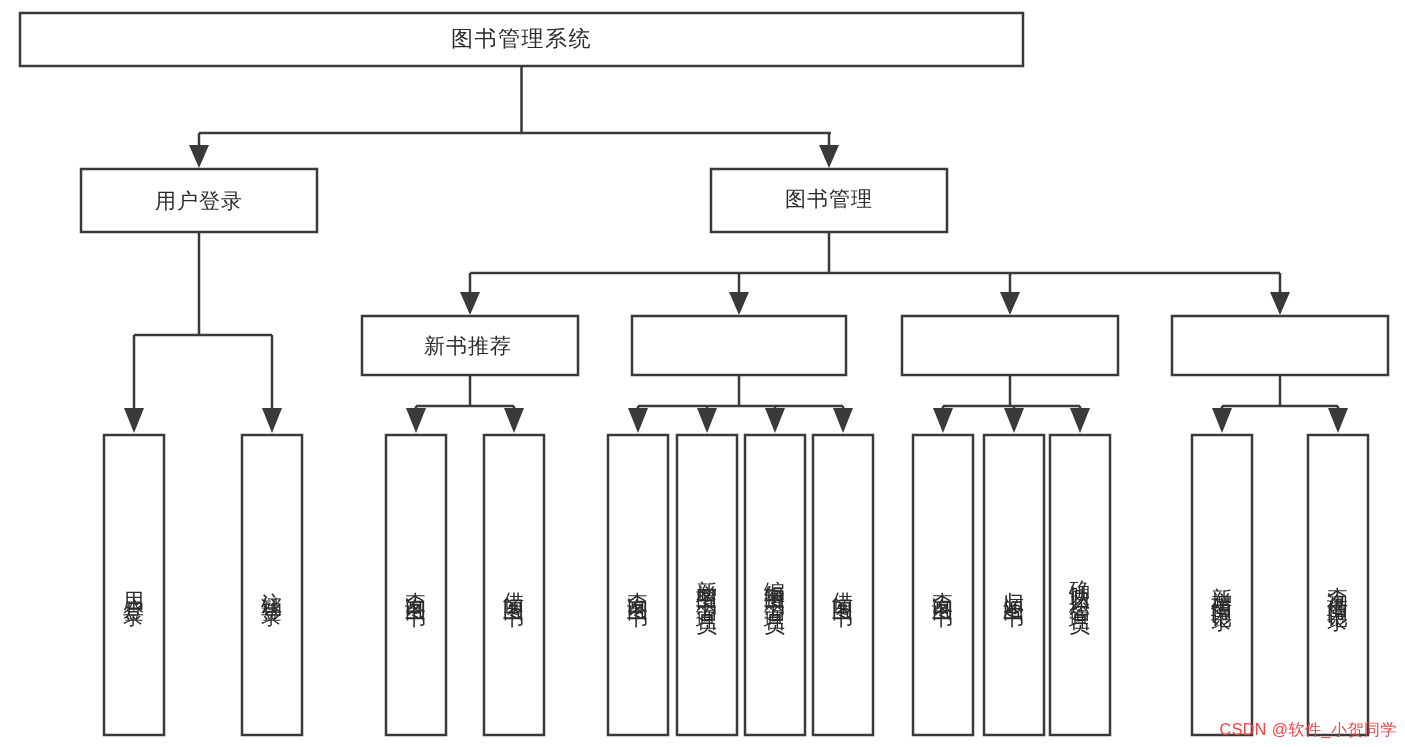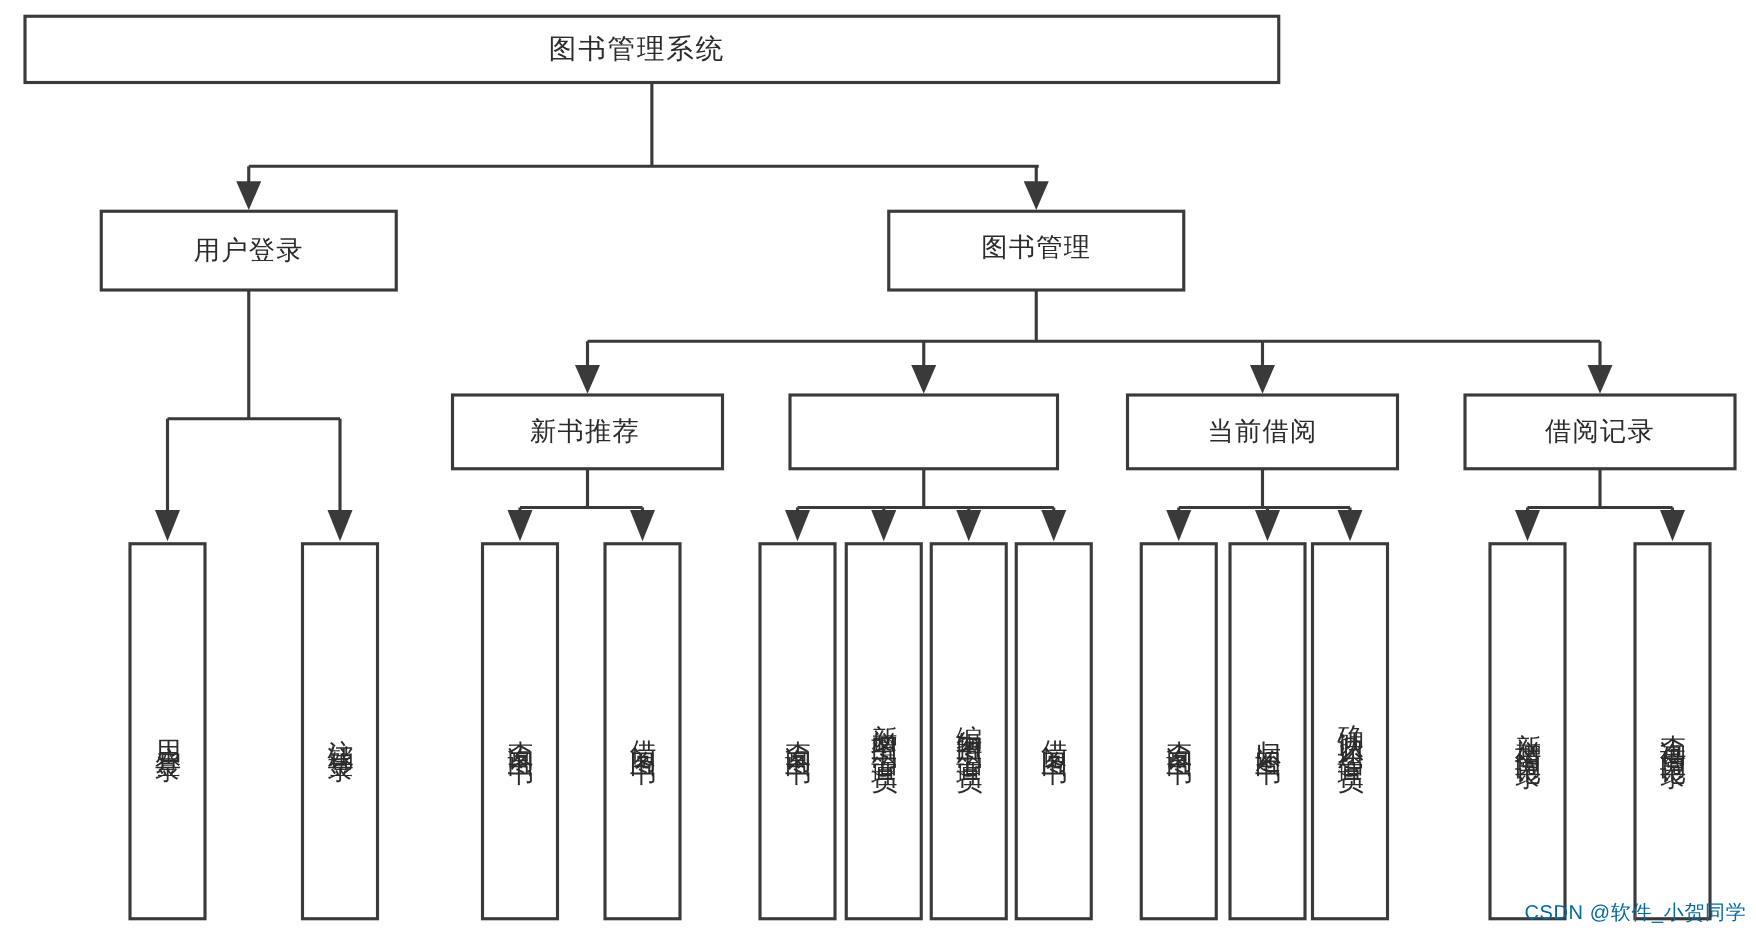--- a/index.html
+++ b/index.html
@@ -66,21 +66,21 @@
   }
   .node-label.root {
     font-size: 22px;
     letter-spacing: 1.5px;
   }
   .watermark {
     position: absolute;
     right: 8px;
     bottom: 6px;
     font-size: 16px;
-    color: #0369a1;
+    color: #ef4444;
     font-family: "Liberation Sans", "DejaVu Sans", sans-serif;
     letter-spacing: 0.5px;
     white-space: nowrap;
   }
 </style>
 </head>
 <body>
 
 <div id="diagram-root">
 
@@ -142,28 +142,26 @@
       <rect class="node-box" x="745" y="435" width="60" height="300"></rect>
       <rect class="node-box" x="813" y="435" width="60" height="300"></rect>
       <rect class="node-box" x="913" y="435" width="60" height="300"></rect>
       <rect class="node-box" x="984" y="435" width="60" height="300"></rect>
       <rect class="node-box" x="1050" y="435" width="60" height="300"></rect>
       <rect class="node-box" x="1192" y="435" width="60" height="300"></rect>
       <rect class="node-box" x="1308" y="435" width="60" height="300"></rect>
     </g>
   </svg>
 
-  <div class="node-label horizontal root" style="left:8px; top:13px; width:1003px; height:53px;">图书管理系统</div>
+  <div class="node-label horizontal root" style="left:20px; top:13px; width:1003px; height:53px;">图书管理系统</div>
 
   <div class="node-label horizontal" style="left:81px; top:169px; width:236px; height:63px;">用户登录</div>
   <div class="node-label horizontal" style="left:711px; top:169px; width:236px; height:59px;">图书管理</div>
 
   <div class="node-label horizontal" style="left:362px; top:316px; width:212px; height:59px;">新书推荐</div>
-  <div class="node-label horizontal" style="left:902px; top:316px; width:216px; height:59px;">当前借阅</div>
-  <div class="node-label horizontal" style="left:1172px; top:316px; width:216px; height:59px;">借阅记录</div>
 
   <div class="node-label vertical" style="left:104px; top:435px; width:60px; height:300px;">用户登录</div>
   <div class="node-label vertical" style="left:242px; top:435px; width:60px; height:300px;">注销登录</div>
   <div class="node-label vertical" style="left:386px; top:435px; width:60px; height:300px;">查询图书</div>
   <div class="node-label vertical" style="left:484px; top:435px; width:60px; height:300px;">借阅图书</div>
   <div class="node-label vertical" style="left:608px; top:435px; width:60px; height:300px;">查询图书</div>
   <div class="node-label vertical" style="left:677px; top:435px; width:60px; height:300px;">新增图书（管理员）</div>
   <div class="node-label vertical" style="left:745px; top:435px; width:60px; height:300px;">编辑图书（管理员）</div>
   <div class="node-label vertical" style="left:813px; top:435px; width:60px; height:300px;">借阅图书</div>
   <div class="node-label vertical" style="left:913px; top:435px; width:60px; height:300px;">查询图书</div>

